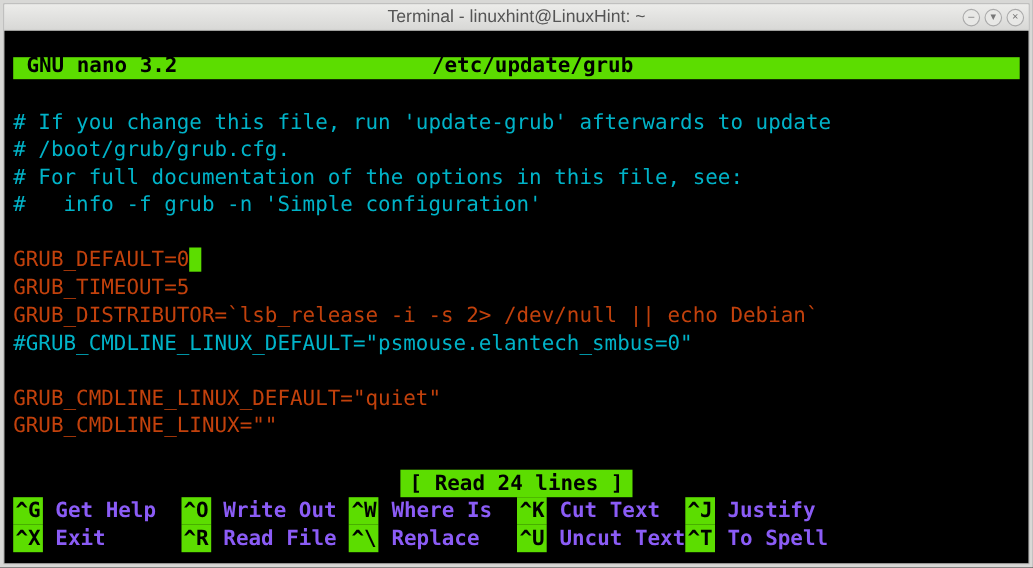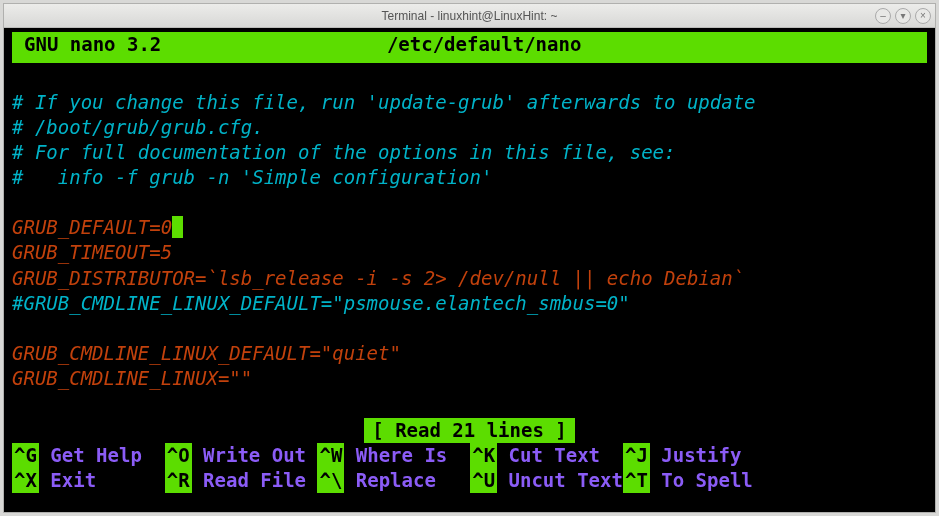--- a/index.html
+++ b/index.html
@@ -23,21 +23,21 @@
     height: 24px;
     background: linear-gradient(#ececea, #d8d8d6);
     display: flex;
     align-items: center;
     justify-content: center;
     position: relative;
     border-bottom: 1px solid #bcbcba;
   }
   .titlebar .title {
     font-family: sans-serif;
-    font-size: 12px;
+    font-size: 16px;
     color: #555;
   }
   .win-controls {
     position: absolute;
     right: 4px;
     display: flex;
     gap: 4px;
   }
   .win-btn {
     width: 16px;
@@ -63,31 +63,31 @@
     color: #00ff00;
     overflow: hidden;
     position: relative;
   }
   .nano-header {
     background: #5cdd00;
     color: #000;
     display: flex;
     font-weight: bold;
     white-space: pre;
-    height: 31px;
-    align-items: flex-start;
+    height: 20px;
+    align-items: flex-end;
     margin-bottom: 2px;
+    margin-top: 20px;
   }
   .nano-header .left { padding-left: 12px; }
   .nano-header .center { flex:1; text-align:center; }
   .nano-header .right { width: 120px; }
   .content {
     white-space: pre;
     color: #5cdd00;
-    font-style: italic;
   }
   .comment { color: #00b3c8; }
   .code { color: #c2410c; }
   .cursor-block {
     background: #5cdd00;
     display: inline-block;
     width: 11px;
     height: 22px;
     vertical-align: text-bottom;
   }
@@ -133,32 +133,32 @@
       <div class="win-btn">‒</div>
       <div class="win-btn">▾</div>
       <div class="win-btn">×</div>
     </div>
   </div>
 
   <div class="terminal">
 
     <div class="nano-header">
       <span class="left">GNU nano 3.2</span>
-      <span class="center">/etc/default/nano</span>
+      <span class="center">/etc/update/grub</span>
       <span class="right"></span>
     </div>
 
     <div class="blank-line"></div>
 
     <div class="content" id="file-content"><div class="comment"># If you change this file, run 'update-grub' afterwards to update</div><div class="comment"># /boot/grub/grub.cfg.</div><div class="comment"># For full documentation of the options in this file, see:</div><div class="comment">#   info -f grub -n 'Simple configuration'</div><div>&nbsp;</div><div class="code"><span>GRUB_DEFAULT=0</span><span class="cursor-block"></span></div><div class="code">GRUB_TIMEOUT=5</div><div class="code">GRUB_DISTRIBUTOR=`lsb_release -i -s 2&gt; /dev/null || echo Debian`</div><div class="comment">#GRUB_CMDLINE_LINUX_DEFAULT="psmouse.elantech_smbus=0"</div><div>&nbsp;</div><div class="code">GRUB_CMDLINE_LINUX_DEFAULT="quiet"</div><div class="code">GRUB_CMDLINE_LINUX=""</div></div>
 
     <div class="blank-line"></div>
 
     <div class="status-line">
-      <span class="status-pill">[ Read 21 lines ]</span>
+      <span class="status-pill">[ Read 24 lines ]</span>
     </div>
 
     <div class="shortcuts">
       <div class="sc-row" id="sc-row1"><span class="sc-item"><span class="sc-key">^G</span><span class="sc-label"> Get Help  </span></span><span class="sc-item"><span class="sc-key">^O</span><span class="sc-label"> Write Out </span></span><span class="sc-item"><span class="sc-key">^W</span><span class="sc-label"> Where Is  </span></span><span class="sc-item"><span class="sc-key">^K</span><span class="sc-label"> Cut Text  </span></span><span class="sc-item"><span class="sc-key">^J</span><span class="sc-label"> Justify</span></span></div>
       <div class="sc-row" id="sc-row2"><span class="sc-item"><span class="sc-key">^X</span><span class="sc-label"> Exit      </span></span><span class="sc-item"><span class="sc-key">^R</span><span class="sc-label"> Read File </span></span><span class="sc-item"><span class="sc-key">^\</span><span class="sc-label"> Replace   </span></span><span class="sc-item"><span class="sc-key">^U</span><span class="sc-label"> Uncut Text</span></span><span class="sc-item"><span class="sc-key">^T</span><span class="sc-label"> To Spell</span></span></div>
     </div>
 
   </div>
 </div>
 

